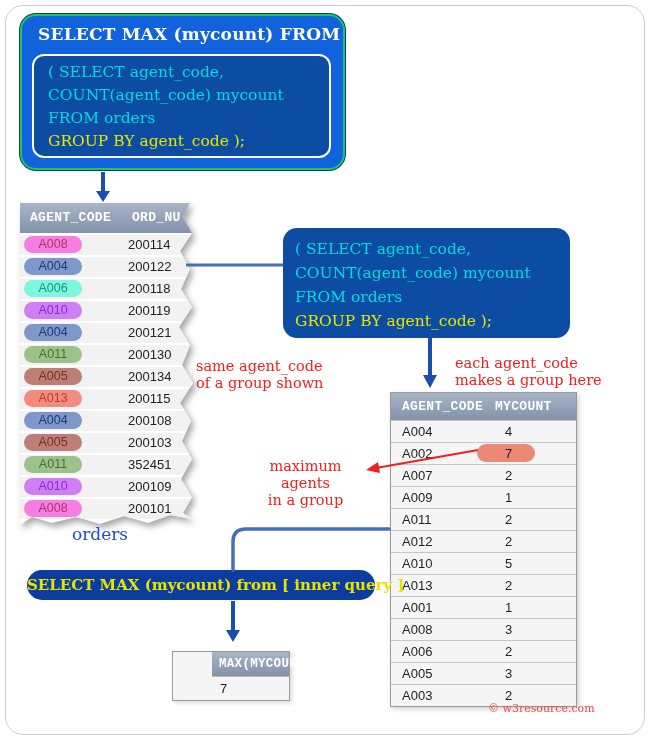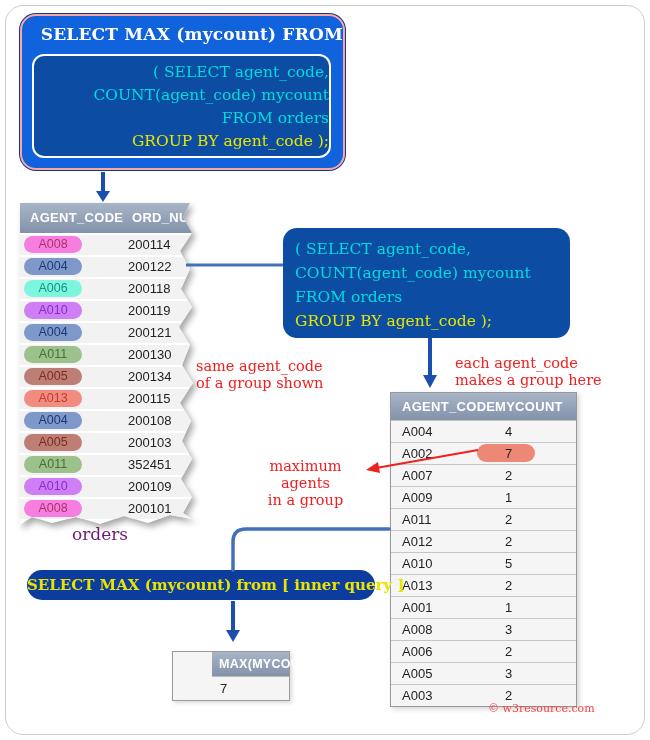--- a/index.html
+++ b/index.html
@@ -3,22 +3,22 @@
 <meta charset="utf-8">
 <style>
   html,body{margin:0;padding:0;background:#fff;}
   body{width:650px;height:740px;position:relative;overflow:hidden;
        font-family:"DejaVu Serif", serif;}
   .frame{position:absolute;left:5px;top:5px;right:5px;bottom:5px;
          border:1px solid #ccc;border-radius:18px;pointer-events:none;z-index:0;}
 
   
   .qbox-outer{position:absolute;left:20px;top:14px;width:325px;height:156px;
-              background:#1162dd;border:2px solid #fca5a5;border-radius:16px;
-              box-shadow:0 0 0 1px #0a3c8c;box-sizing:border-box;z-index:2;text-align:right;}
+              background:#1162dd;border:2px solid #22c55e;border-radius:16px;
+              box-shadow:0 0 0 1px #0a3c8c;box-sizing:border-box;z-index:2;}
   .qbox-title{color:#fff;font-weight:bold;font-size:17px;padding:8px 0 0 16px;letter-spacing:.2px;}
   .qbox-inner{position:absolute;left:10px;top:38px;width:299px;height:104px;
               background:#0c4ca3;border:2px solid #fff;border-radius:12px;
               box-sizing:border-box;padding:5px 0 0 14px;}
   .qline{font-size:15.5px;font-weight:normal;line-height:23px;white-space:nowrap;}
 
   .midbox{position:absolute;left:283px;top:228px;width:287px;height:110px;
           background:#0c4ca3;border-radius:14px;z-index:2;
           box-sizing:border-box;padding:9px 0 0 12px;}
   .midbox .qline{line-height:24px;}
@@ -26,33 +26,33 @@
   
   .orders-wrap{position:absolute;left:20px;top:203px;width:178px;height:322px;z-index:1;
                filter:drop-shadow(3px 4px 3px rgba(60,60,60,.45));}
   .orders-clip{width:100%;height:100%;background:#fff;
      clip-path:polygon(0 0,170px 0,163px 14px,172px 30px,160px 48px,170px 66px,
        161px 86px,172px 104px,159px 124px,170px 142px,162px 162px,173px 180px,
        160px 200px,171px 218px,162px 238px,172px 256px,161px 276px,172px 294px,
        163px 310px,172px 316px,150px 312px,128px 320px,104px 313px,80px 321px,
        56px 314px,32px 320px,12px 314px,0 322px);}
   .tbl-head{background:linear-gradient(180deg,#a8b5c7,#8292aa);color:#fff;
-            font-family:Liberation Sans, sans-serif;
+            font-family:Liberation Mono, monospace;
             font-weight:bold;font-size:13px;letter-spacing:.3px;position:relative;}
   .orders-head{height:30px;line-height:30px;}
   .orders-head .c1{position:absolute;left:10px;}
   .orders-head .c2{position:absolute;left:112px;white-space:nowrap;}
   .orow{height:20px;margin-top:2px;background:#f2f2f2;position:relative;
         font-family:"Liberation Sans","DejaVu Sans",sans-serif;font-size:13px;color:#222;}
   .pill{position:absolute;left:4px;top:1px;width:58px;height:17px;border-radius:9px;
         text-align:center;line-height:17px;font-size:12.5px;}
   .onum{position:absolute;left:108px;width:70px;line-height:20px;}
 
   .orders-caption{position:absolute;left:20px;top:524px;width:160px;text-align:center;
-                  color:#701a75;font-size:17px;z-index:2;}
+                  color:#1d4ed8;font-size:17px;z-index:2;}
 
   
   .groups{position:absolute;left:390px;top:392px;width:187px;z-index:1;
           border:1px solid #999;box-sizing:border-box;background:#fff;
           box-shadow:2px 2px 5px rgba(0,0,0,.18);}
   .groups-head{height:27px;line-height:27px;}
   .groups-head .c1{position:absolute;left:11px;}
   .groups-head .c2{position:absolute;left:104px;}
   .grow{height:21px;border-top:1px solid #c6c6c6;background:#f5f5f5;position:relative;
         font-family:"Liberation Sans","DejaVu Sans",sans-serif;font-size:13px;color:#222;}

